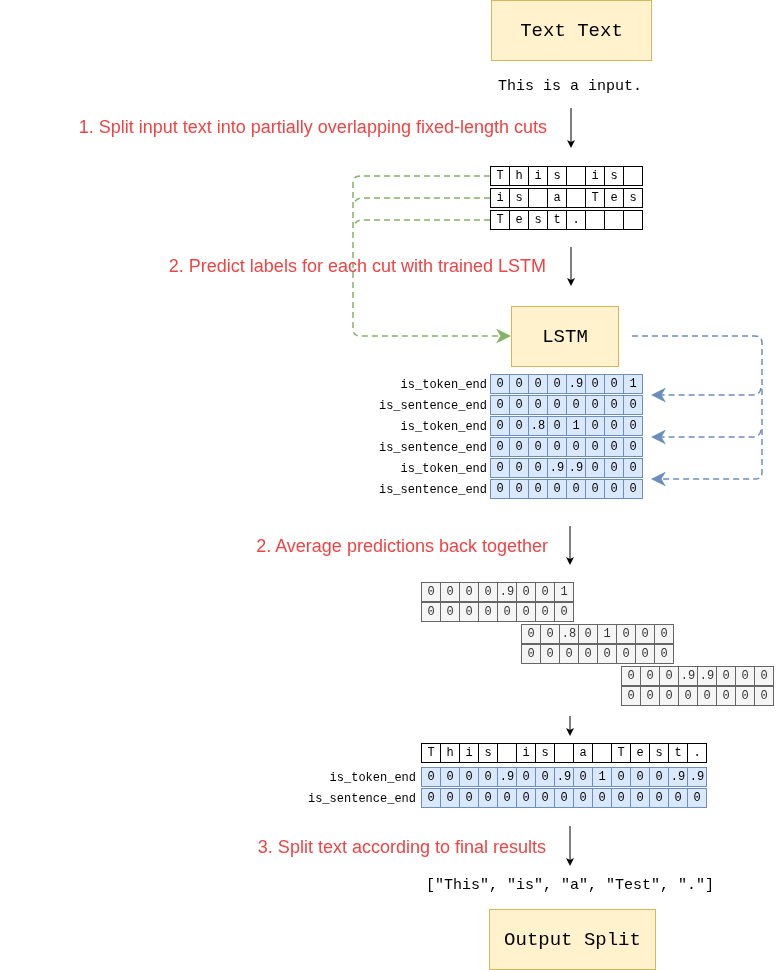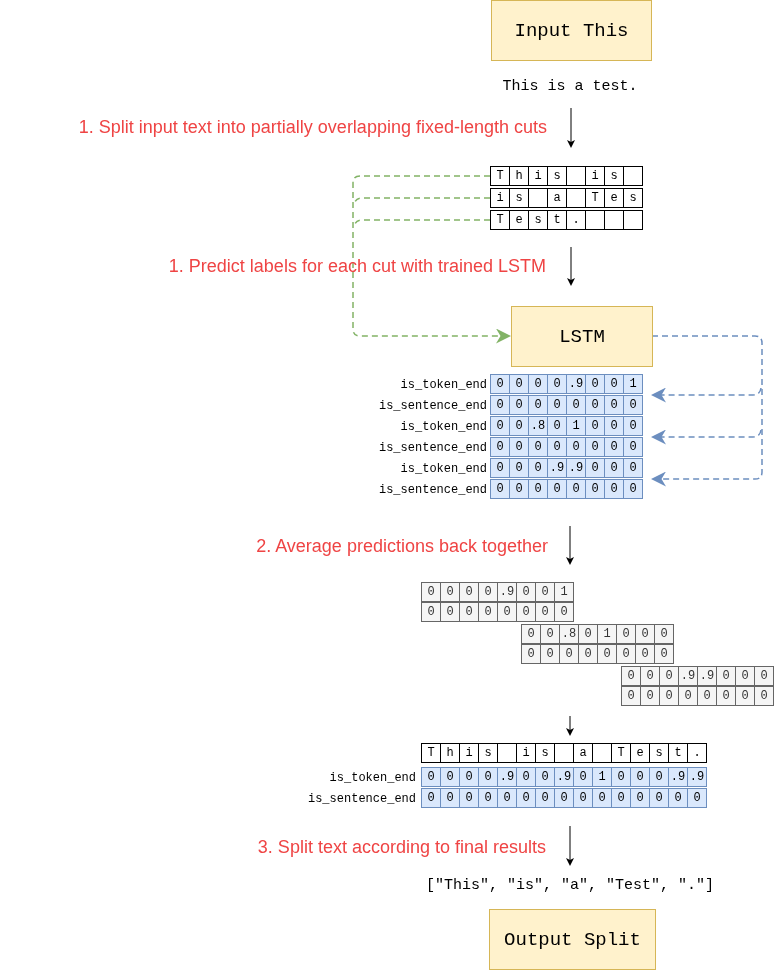--- a/index.html
+++ b/index.html
@@ -45,26 +45,26 @@
   </g>
 
   <g fill="none" stroke="#6c8ebf" stroke-width="1.5" stroke-dasharray="6,4">
     <path d="M632,336 L755,336 Q762,336 762,343 L762,472 Q762,479 755,479 L654,479" marker-end="url(#blu)"></path>
     <path d="M761,388 Q760,395 753,395 L654,395" marker-end="url(#blu)"></path>
     <path d="M761,430 Q760,437 753,437 L654,437" marker-end="url(#blu)"></path>
   </g>
 </svg>
 
 <div class="box" style="left:491px;top:0px;width:161px;height:61px;">
-  <span>Input This</span>
+  <span>Text Text</span>
 </div>
-<div class="abs mono" style="left:490px;top:78px;width:160px;text-align:center;font-size:15px;">This is a test.</div>
+<div class="abs mono" style="left:490px;top:78px;width:160px;text-align:center;font-size:15px;">This is a input.</div>
 
 <div class="step" style="right:235px;top:117px;">1. Split input text into partially overlapping fixed-length cuts</div>
-<div class="step" style="right:236px;top:256px;">1. Predict labels for each cut with trained LSTM</div>
+<div class="step" style="right:236px;top:256px;">2. Predict labels for each cut with trained LSTM</div>
 <div class="step" style="right:234px;top:536px;">2. Average predictions back together</div>
 <div class="step" style="right:236px;top:837px;">3. Split text according to final results</div>
 
 <div id="cuts">
     <div class="row" style="left: 490px; top: 166px;">
       <div class="cell">T</div>
       <div class="cell">h</div>
       <div class="cell">i</div>
       <div class="cell">s</div>
       <div class="cell"></div>
@@ -87,21 +87,21 @@
       <div class="cell">e</div>
       <div class="cell">s</div>
       <div class="cell">t</div>
       <div class="cell">.</div>
       <div class="cell"></div>
       <div class="cell"></div>
       <div class="cell"></div>
     </div>
   </div>
 
-<div class="box" style="left:511px;top:306px;width:142px;height:61px;">
+<div class="box" style="left:511px;top:306px;width:108px;height:61px;">
   <span>LSTM</span>
 </div>
 
 <div id="preds">
     <div class="label" style="right: 295px; top: 378px;">is_token_end</div>
     <div class="row" style="left: 490px; top: 374px;">
       <div class="cell blue">0</div>
       <div class="cell blue">0</div>
       <div class="cell blue">0</div>
       <div class="cell blue">0</div>

